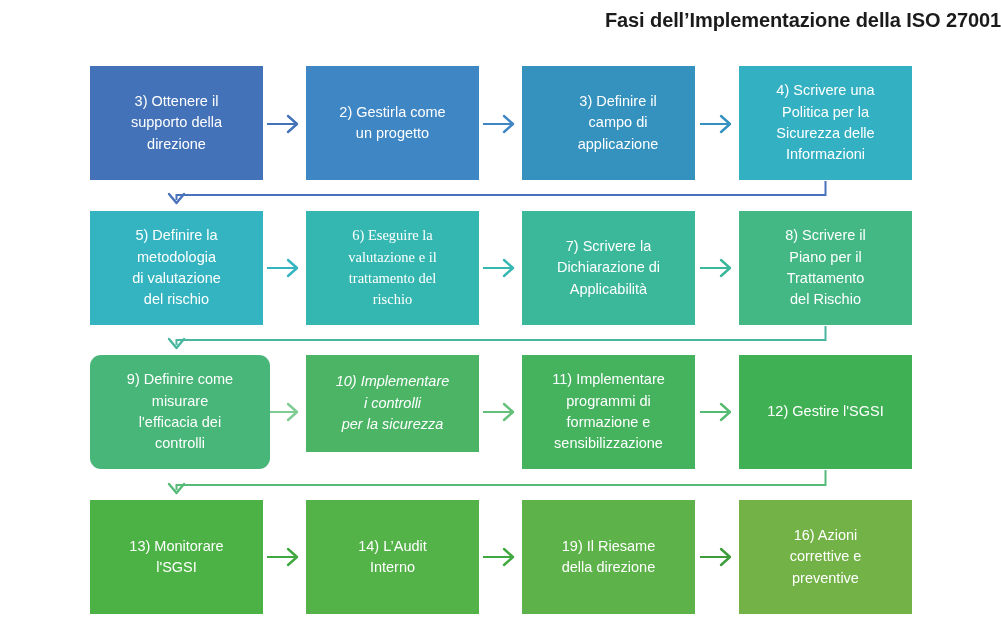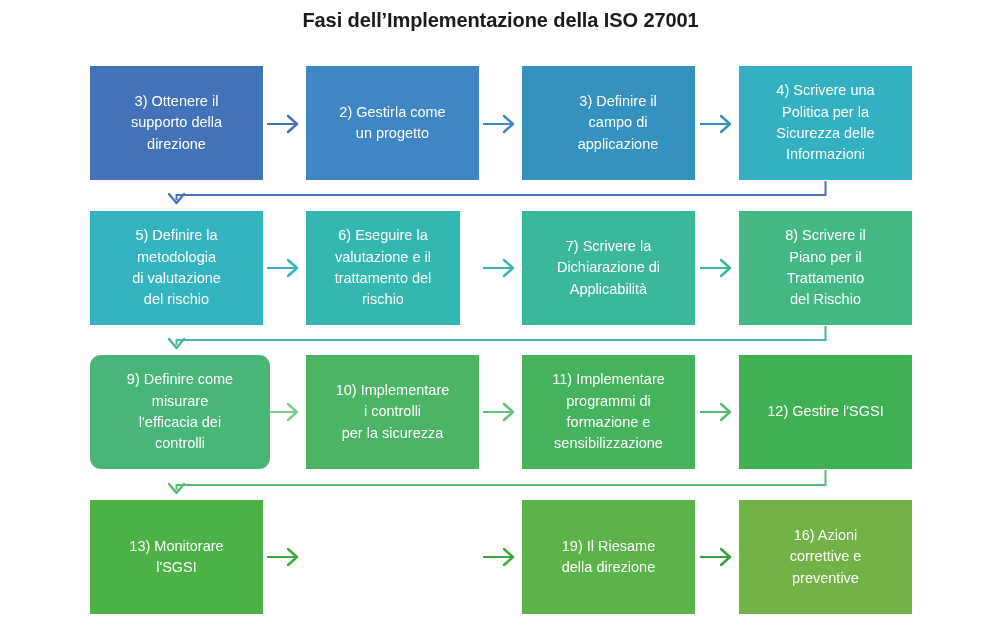--- a/index.html
+++ b/index.html
@@ -17,21 +17,21 @@
   #stage {
     position: relative;
     width: 1001px;
     height: 629px;
   }
   #title {
     position: absolute;
     left: 0;
     top: 9px;
     width: 1001px;
-    text-align: center;
+    text-align: right;
     font-size: 20px;
     font-weight: bold;
     color: #1b1b1b;
     letter-spacing: -0.1px;
     white-space: nowrap;
   }
   #connector-layer {
     position: absolute;
     left: 0;
     top: 0;
@@ -153,21 +153,21 @@
 Politica per la
 Sicurezza delle
 Informazioni</span>
   </div>
   <div class="node" style="left: 90px; top: 211px; width: 173px; height: 114px; background: rgb(52, 180, 192);">
     <span class="node-label">5) Definire la
 metodologia
 di valutazione
 del rischio</span>
   </div>
-  <div class="node" style="left: 306px; top: 211px; width: 154px; height: 114px; background: rgb(53, 183, 177);">
+  <div class="node" style="left: 306px; top: 211px; width: 173px; height: 114px; background: rgb(53, 183, 177); font-family: Liberation Serif, serif;">
     <span class="node-label">6) Eseguire la
 valutazione e il
 trattamento del
 rischio</span>
   </div>
   <div class="node" style="left: 522px; top: 211px; width: 173px; height: 114px; background: rgb(59, 183, 154);">
     <span class="node-label">7) Scrivere la
 Dichiarazione di
 Applicabilità</span>
   </div>
@@ -176,38 +176,42 @@
 Piano per il
 Trattamento
 del Rischio</span>
   </div>
   <div class="node" style="left: 90px; top: 355px; width: 180px; height: 114px; background: rgb(72, 182, 120); border-radius: 11px;">
     <span class="node-label">9) Definire come
 misurare
 l'efficacia dei
 controlli</span>
   </div>
-  <div class="node" style="left: 306px; top: 355px; width: 173px; height: 114px; background: rgb(75, 181, 101);">
+  <div class="node" style="left: 306px; top: 355px; width: 173px; height: 97px; background: rgb(75, 181, 101); font-style: italic;">
     <span class="node-label">10) Implementare
 i controlli
 per la sicurezza</span>
   </div>
   <div class="node" style="left: 522px; top: 355px; width: 173px; height: 114px; background: rgb(69, 178, 94);">
     <span class="node-label">11) Implementare
 programmi di
 formazione e
 sensibilizzazione</span>
   </div>
   <div class="node" style="left: 739px; top: 355px; width: 173px; height: 114px; background: rgb(64, 176, 85);">
     <span class="node-label">12) Gestire l'SGSI</span>
   </div>
   <div class="node" style="left: 90px; top: 500px; width: 173px; height: 114px; background: rgb(76, 178, 70);">
     <span class="node-label">13) Monitorare
 l'SGSI</span>
   </div>
+  <div class="node" style="left: 306px; top: 500px; width: 173px; height: 114px; background: rgb(84, 179, 72);">
+    <span class="node-label">14) L’Audit
+Interno</span>
+  </div>
   <div class="node" style="left: 522px; top: 500px; width: 173px; height: 114px; background: rgb(93, 179, 73);">
     <span class="node-label">19) Il Riesame
 della direzione</span>
   </div>
   <div class="node" style="left: 739px; top: 500px; width: 173px; height: 114px; background: rgb(115, 178, 70);">
     <span class="node-label">16) Azioni
 correttive e
 preventive</span>
   </div>
 

